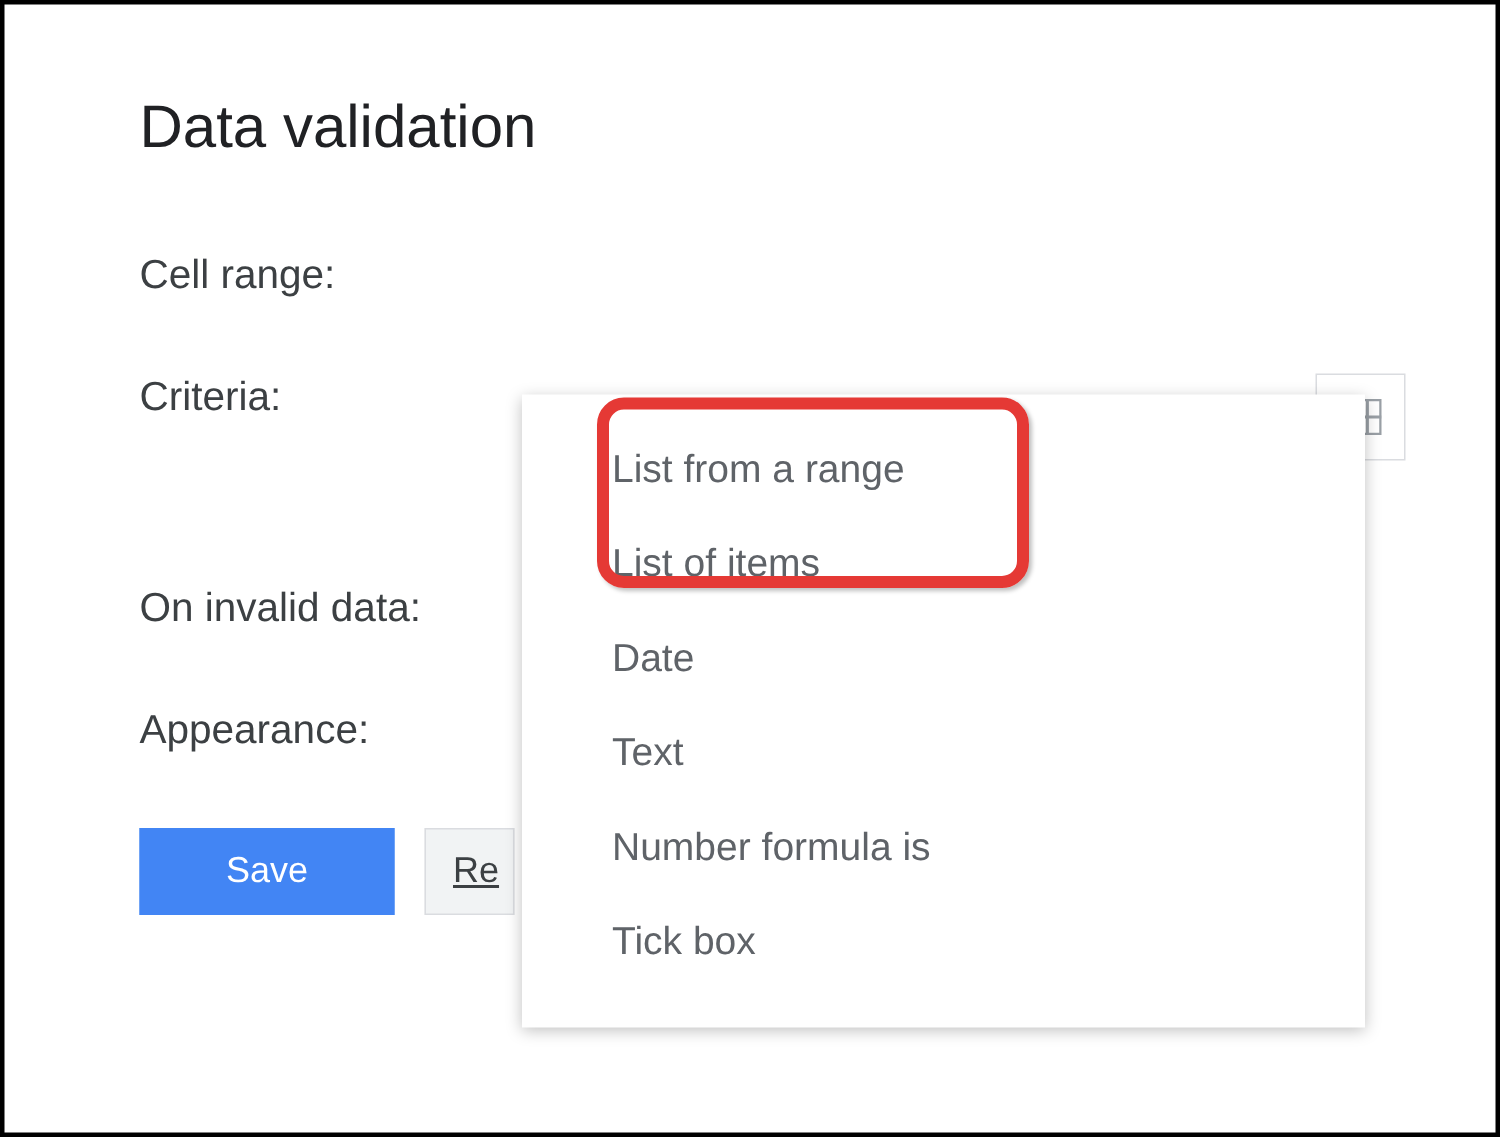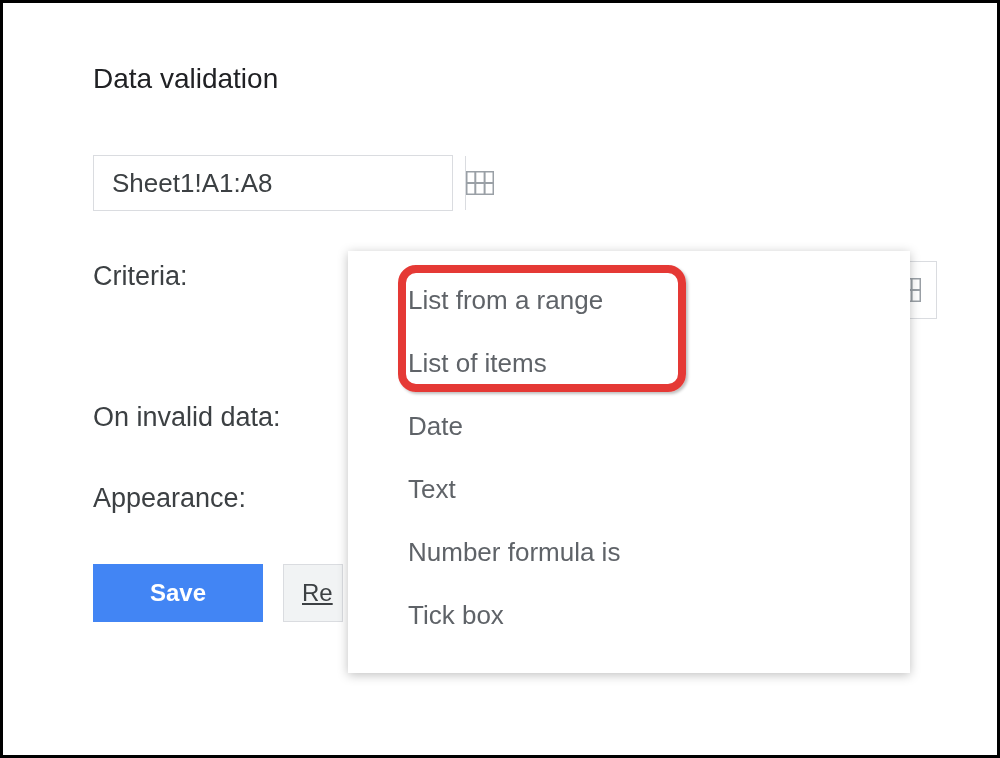--- a/index.html
+++ b/index.html
@@ -5,21 +5,21 @@
     * { box-sizing: border-box; margin: 0; padding: 0; }
     body { font-family: Arial, Helvetica, sans-serif; background: #fff; }
     .outer-frame {
       width: 1000px; height: 758px;
       border: 3px solid #000;
       background: #fff;
       padding: 60px 90px 40px 90px;
       position: relative;
     }
     .dialog-title {
-      font-size: 28px;
+      font-size: 40px;
       font-weight: 400;
       color: #202124;
       margin-bottom: 60px;
     }
     .form-row {
       display: flex;
       align-items: center;
       margin-bottom: 50px;
     }
     .form-label {
@@ -57,21 +57,21 @@
     .grid-icon svg { display: block; }
     .criteria-row { position: relative; }
     .criteria-right-grid {
       position: absolute;
       right: -30px;
       top: 0;
     }
     .dropdown-menu {
       position: absolute;
       left: 345px;
-      top: 248px;
+      top: 260px;
       width: 562px;
       background: #fff;
       box-shadow: 0 2px 10px rgba(0,0,0,0.25);
       padding: 18px 0 26px 0;
       z-index: 10;
     }
     .dropdown-item {
       font-size: 26px;
       color: #5f6368;
       padding: 16px 30px 16px 60px;
@@ -90,21 +90,21 @@
       box-shadow: 2px 2px 3px rgba(0,0,0,0.25);
     }
     .button-row {
       display: flex;
       gap: 20px;
       margin-top: 40px;
     }
     .btn {
       height: 58px;
       font-size: 24px;
-      font-weight: 700;
+      font-weight: 400;
       border: 1px solid #dadce0;
       padding: 0 40px;
       display: flex; align-items: center; justify-content: center;
       cursor: pointer;
     }
     .btn-primary {
       background: #4285f4;
       color: #fff;
       border: 1px solid #4285f4;
       width: 170px;
@@ -121,33 +121,21 @@
     }
   </style>
 </head>
 <body>
 
 <div class="outer-frame">
 
   <h1 class="dialog-title">Data validation</h1>
 
   <div class="form-row">
-    <div class="cell-range-input">
-      <input class="cell-range-text" type="text" value="Sheet1!A1:A8" style="">
-      <div class="grid-icon-box grid-icon">
-        <span>
-          <svg width="28" height="24" viewBox="0 0 28 24">
-            <rect x="0.5" y="0.5" width="27" height="23" fill="none" stroke="#9aa0a6" stroke-width="2"></rect>
-            <line x1="0" y1="12" x2="28" y2="12" stroke="#9aa0a6" stroke-width="2"></line>
-            <line x1="9.3" y1="0" x2="9.3" y2="24" stroke="#9aa0a6" stroke-width="2"></line>
-            <line x1="18.6" y1="0" x2="18.6" y2="24" stroke="#9aa0a6" stroke-width="2"></line>
-          </svg>
-        </span>
-      </div>
-    </div>
+    <div class="form-label">Cell range:</div>
   </div>
 
   <div class="form-row criteria-row">
     <div class="form-label">Criteria:</div>
     <div class="grid-icon-box standalone grid-icon criteria-right-grid">
       <span>
         <svg width="28" height="24" viewBox="0 0 28 24">
           <rect x="0.5" y="0.5" width="27" height="23" fill="none" stroke="#9aa0a6" stroke-width="2"></rect>
           <line x1="0" y1="12" x2="28" y2="12" stroke="#9aa0a6" stroke-width="2"></line>
           <line x1="9.3" y1="0" x2="9.3" y2="24" stroke="#9aa0a6" stroke-width="2"></line>

